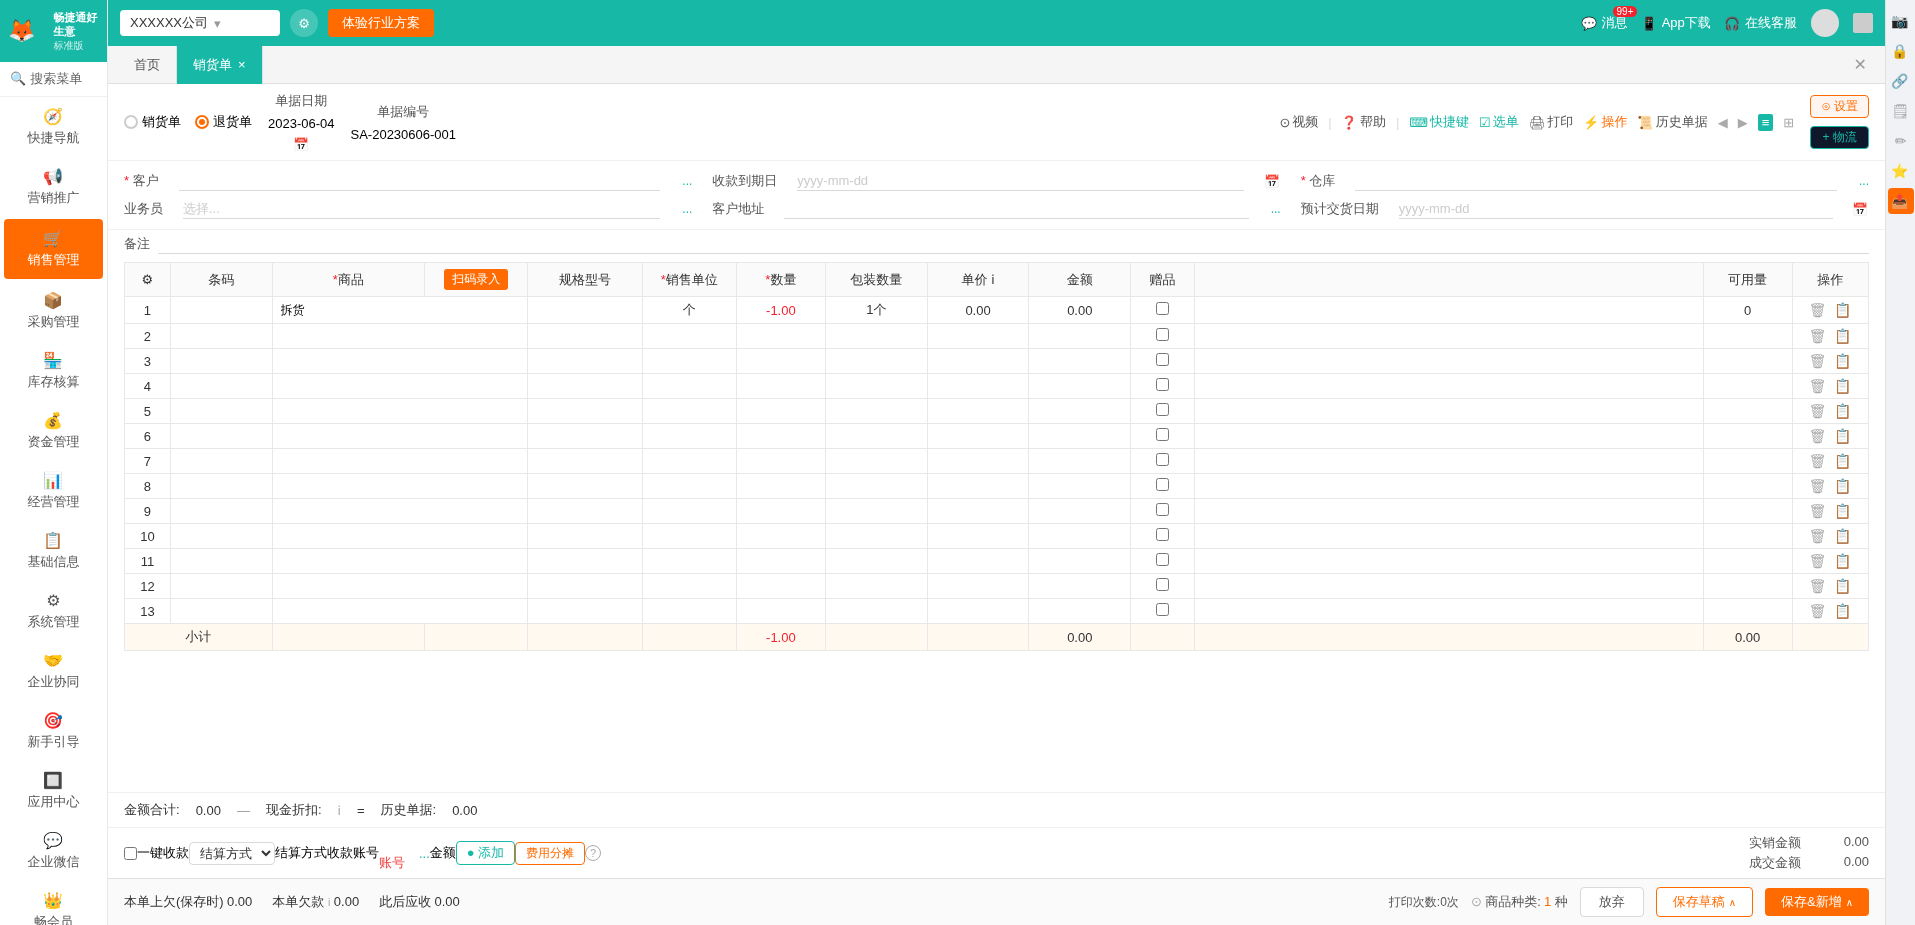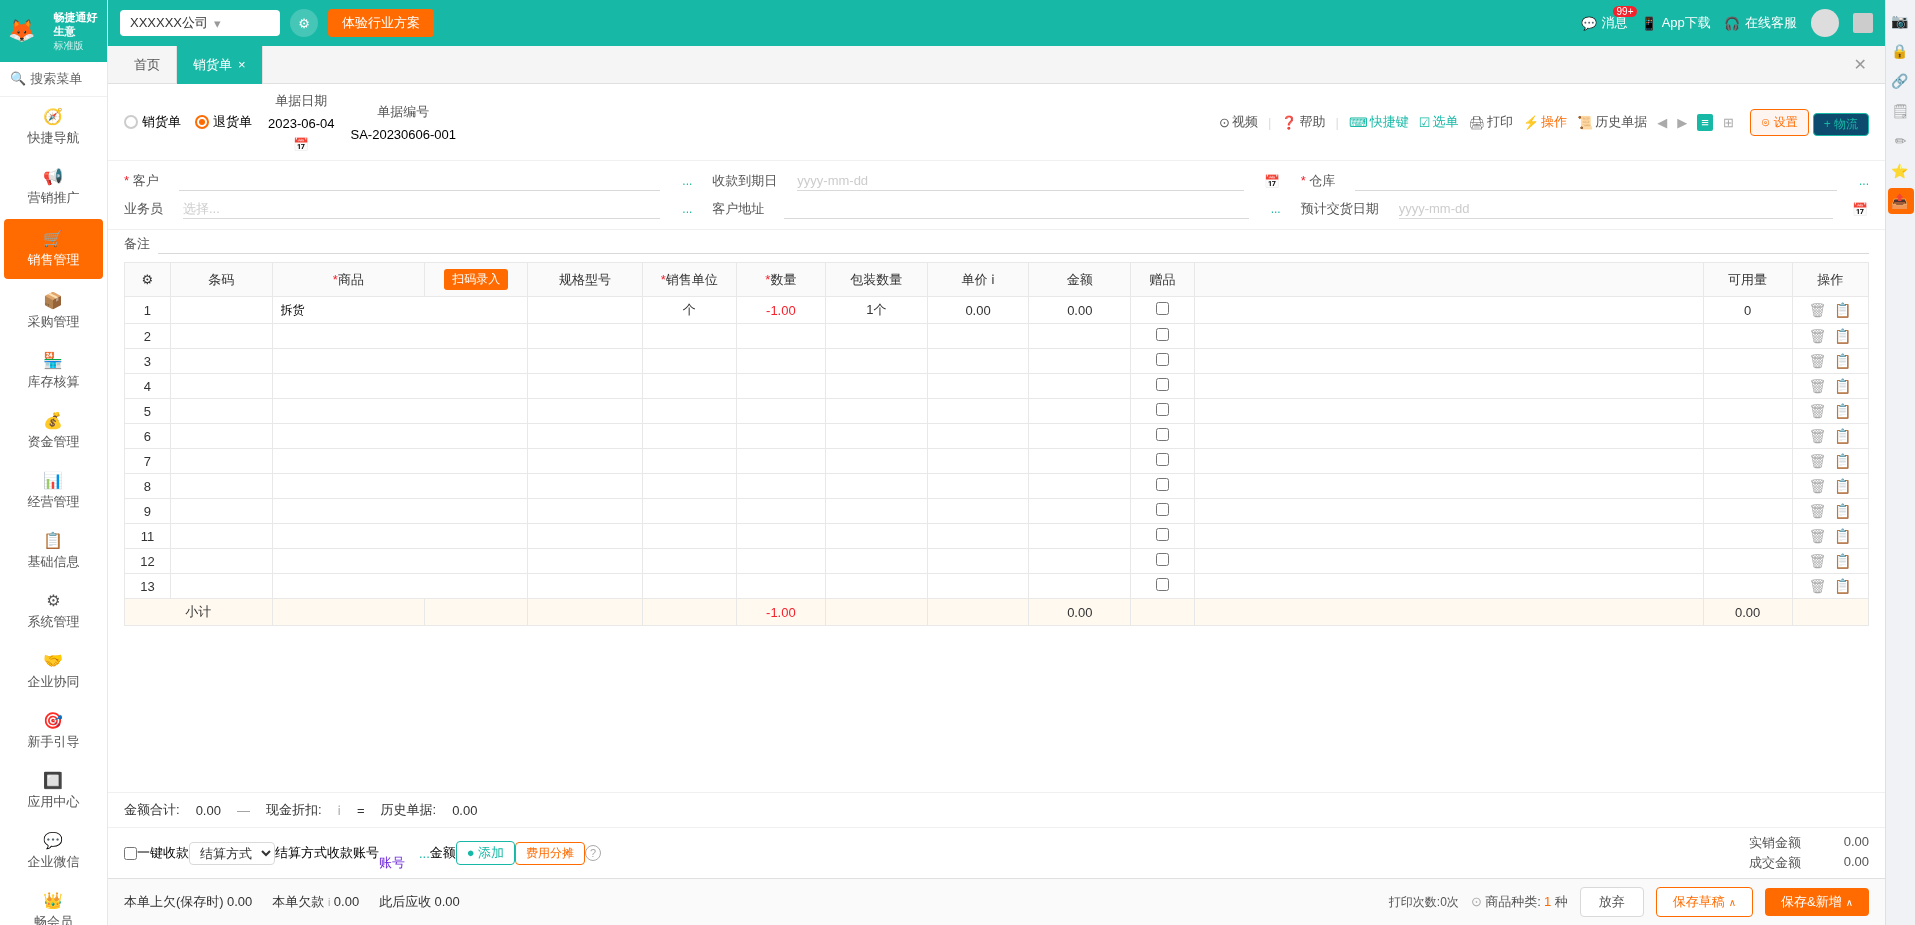--- a/index.html
+++ b/index.html
@@ -38,21 +38,21 @@
     
     .content { flex: 1; background: #fff; overflow-y: auto; padding: 0; display: flex; flex-direction: column; }
     .radio-group { display: flex; gap: 14px; align-items: center; }
     .radio-item { display: flex; align-items: center; gap: 4px; cursor: pointer; }
     .radio-circle { width: 14px; height: 14px; border-radius: 50%; border: 2px solid #ccc; }
     .radio-circle.selected { border-color: #ff6b00; position: relative; }
     .radio-circle.selected::after { content: ''; position: absolute; top: 2px; left: 2px; width: 6px; height: 6px; background: #ff6b00; border-radius: 50%; }
     .doc-field { display: flex; align-items: center; gap: 6px; flex-direction: column; }
     .doc-actions { margin-left: auto; display: flex; align-items: center; gap: 10px; color: #555; font-size: 12px; }
     .btn-setting { background: #fff; border: 1px solid #ff6b00; color: #ff6b00; border-radius: 4px; padding: 2px 10px; cursor: pointer; font-size: 12px; }
-    .btn-logistics { background: #0c4a6e; border: 1px solid #17b8a6; color: #17b8a6; border-radius: 4px; padding: 2px 10px; cursor: pointer; font-size: 12px; margin-top: 4px; }
+    .btn-logistics { background: #0f172a; border: 1px solid #17b8a6; color: #17b8a6; border-radius: 4px; padding: 2px 10px; cursor: pointer; font-size: 12px; margin-top: 4px; }
     .remarks-row { padding: 4px 16px 8px; display: flex; align-items: center; gap: 8px; }
     .remarks-input { flex: 1; border: none; border-bottom: 1px solid #d9d9d9; padding: 2px 4px; outline: none; color: #333; background: transparent; }
 
     
     .table-wrapper { flex: 1; overflow-x: auto; margin: 0 16px; }
     table { width: 100%; border-collapse: collapse; font-size: 12px; }
     thead tr { background: #fafafa; }
     th { border: 1px solid #e8e8e8; padding: 6px 8px; text-align: center; font-weight: normal; color: #333; white-space: nowrap; }
     td { border: 1px solid #e8e8e8; padding: 4px 8px; text-align: center; color: #333; }
     td.red { color: #f5222d; }
@@ -97,21 +97,21 @@
     .col-ops { width: 60px; }
 
     .form-grid { display: grid; grid-template-columns: 1fr 1fr 1fr; gap: 8px 20px; padding: 10px 16px; border-bottom: 1px solid #f0f0f0; }
     .form-cell { display: flex; align-items: center; gap: 20px; }
     .form-cell-label { color: #555; white-space: nowrap; font-size: 13px; }
     .req { color: #f5222d; }
     .form-cell-input { flex: 1; border: none; border-bottom: 1px solid #d9d9d9; padding: 2px 0; outline: none; font-size: 13px; color: #333; background: transparent; }
     .form-cell-input::placeholder { color: #ccc; }
     .dots { color: #17b8a6; cursor: pointer; font-size: 12px; margin-left: 2px; }
 
-    .top-right-btns { display: flex; gap: 4px; }
+    .top-right-btns { display: flex; flex-direction: column; gap: 4px; }
   </style>
 </head>
 <body>
 
 <div class="sidebar">
   <div class="sidebar-logo">
     <div style="font-size:22px; color:#fff;">🦊</div>
     <div class="sidebar-logo-text">
       <div style="font-size:11px;font-weight:bold;">畅捷通好生意</div>
       <div style="font-size:10px; color:rgba(255,255,255,0.8);">标准版</div>
@@ -502,20 +502,38 @@
       <td></td>
       <td><input type="checkbox" style="cursor: pointer;"></td>
       <td></td>
       <td></td>
       <td>
         <span style="cursor:pointer;color:#aaa;font-size:14px;margin-right:4px;">🗑</span>
         <span style="cursor:pointer;color:#aaa;font-size:14px;">📋</span>
       </td>
     </tr>
             <tr>
+      <td>10</td>
+      <td><input style="border: none; outline: none; width: 100%; font-size: 12px;" value=""></td>
+      <td colspan="2"><input style="border: none; outline: none; width: 100%; font-size: 12px;" value=""></td>
+      <td><input style="border: none; outline: none; width: 100%; font-size: 12px;" value=""></td>
+      <td></td>
+      <td class=""></td>
+      <td></td>
+      <td></td>
+      <td></td>
+      <td><input type="checkbox" style="cursor: pointer;"></td>
+      <td></td>
+      <td></td>
+      <td>
+        <span style="cursor:pointer;color:#aaa;font-size:14px;margin-right:4px;">🗑</span>
+        <span style="cursor:pointer;color:#aaa;font-size:14px;">📋</span>
+      </td>
+    </tr>
+            <tr>
       <td>11</td>
       <td><input style="border: none; outline: none; width: 100%; font-size: 12px;" value=""></td>
       <td colspan="2"><input style="border: none; outline: none; width: 100%; font-size: 12px;" value=""></td>
       <td><input style="border: none; outline: none; width: 100%; font-size: 12px;" value=""></td>
       <td></td>
       <td class=""></td>
       <td></td>
       <td></td>
       <td></td>
       <td><input type="checkbox" style="cursor: pointer;"></td>
@@ -595,21 +613,21 @@
     </div>
 
     <div class="footer-payment">
       <input type="checkbox" class="checkbox-small" style="">
       <span>一键收款</span>
       <select class="select-styled">
         <option>结算方式</option>
       </select>
       <span>结算方式</span>
       <span>收款账号</span>
-      <span style="color:#6d28d9; min-width:40px;margin-top:20px;">账号</span>
+      <span style="color:#ef4444; min-width:40px;margin-top:20px;">账号</span>
       <span style="color:#17b8a6; cursor:pointer;">...</span>
       <span>金额</span>
       <button class="add-btn">
         <span>●</span>
         <span>添加</span>
       </button>
       <button class="fee-split-btn">费用分摊</button>
       <span style="cursor:pointer;color:#aaa;border:1px solid #aaa;border-radius:50%;width:16px;height:16px;display:inline-flex;align-items:center;justify-content:center;font-size:11px;">?</span>
       <div style="margin-left:auto; display:flex; flex-direction:column; align-items:flex-end; gap:2px;">
         <div style="font-size:12px;color:#555;display:flex;gap:8px;">

